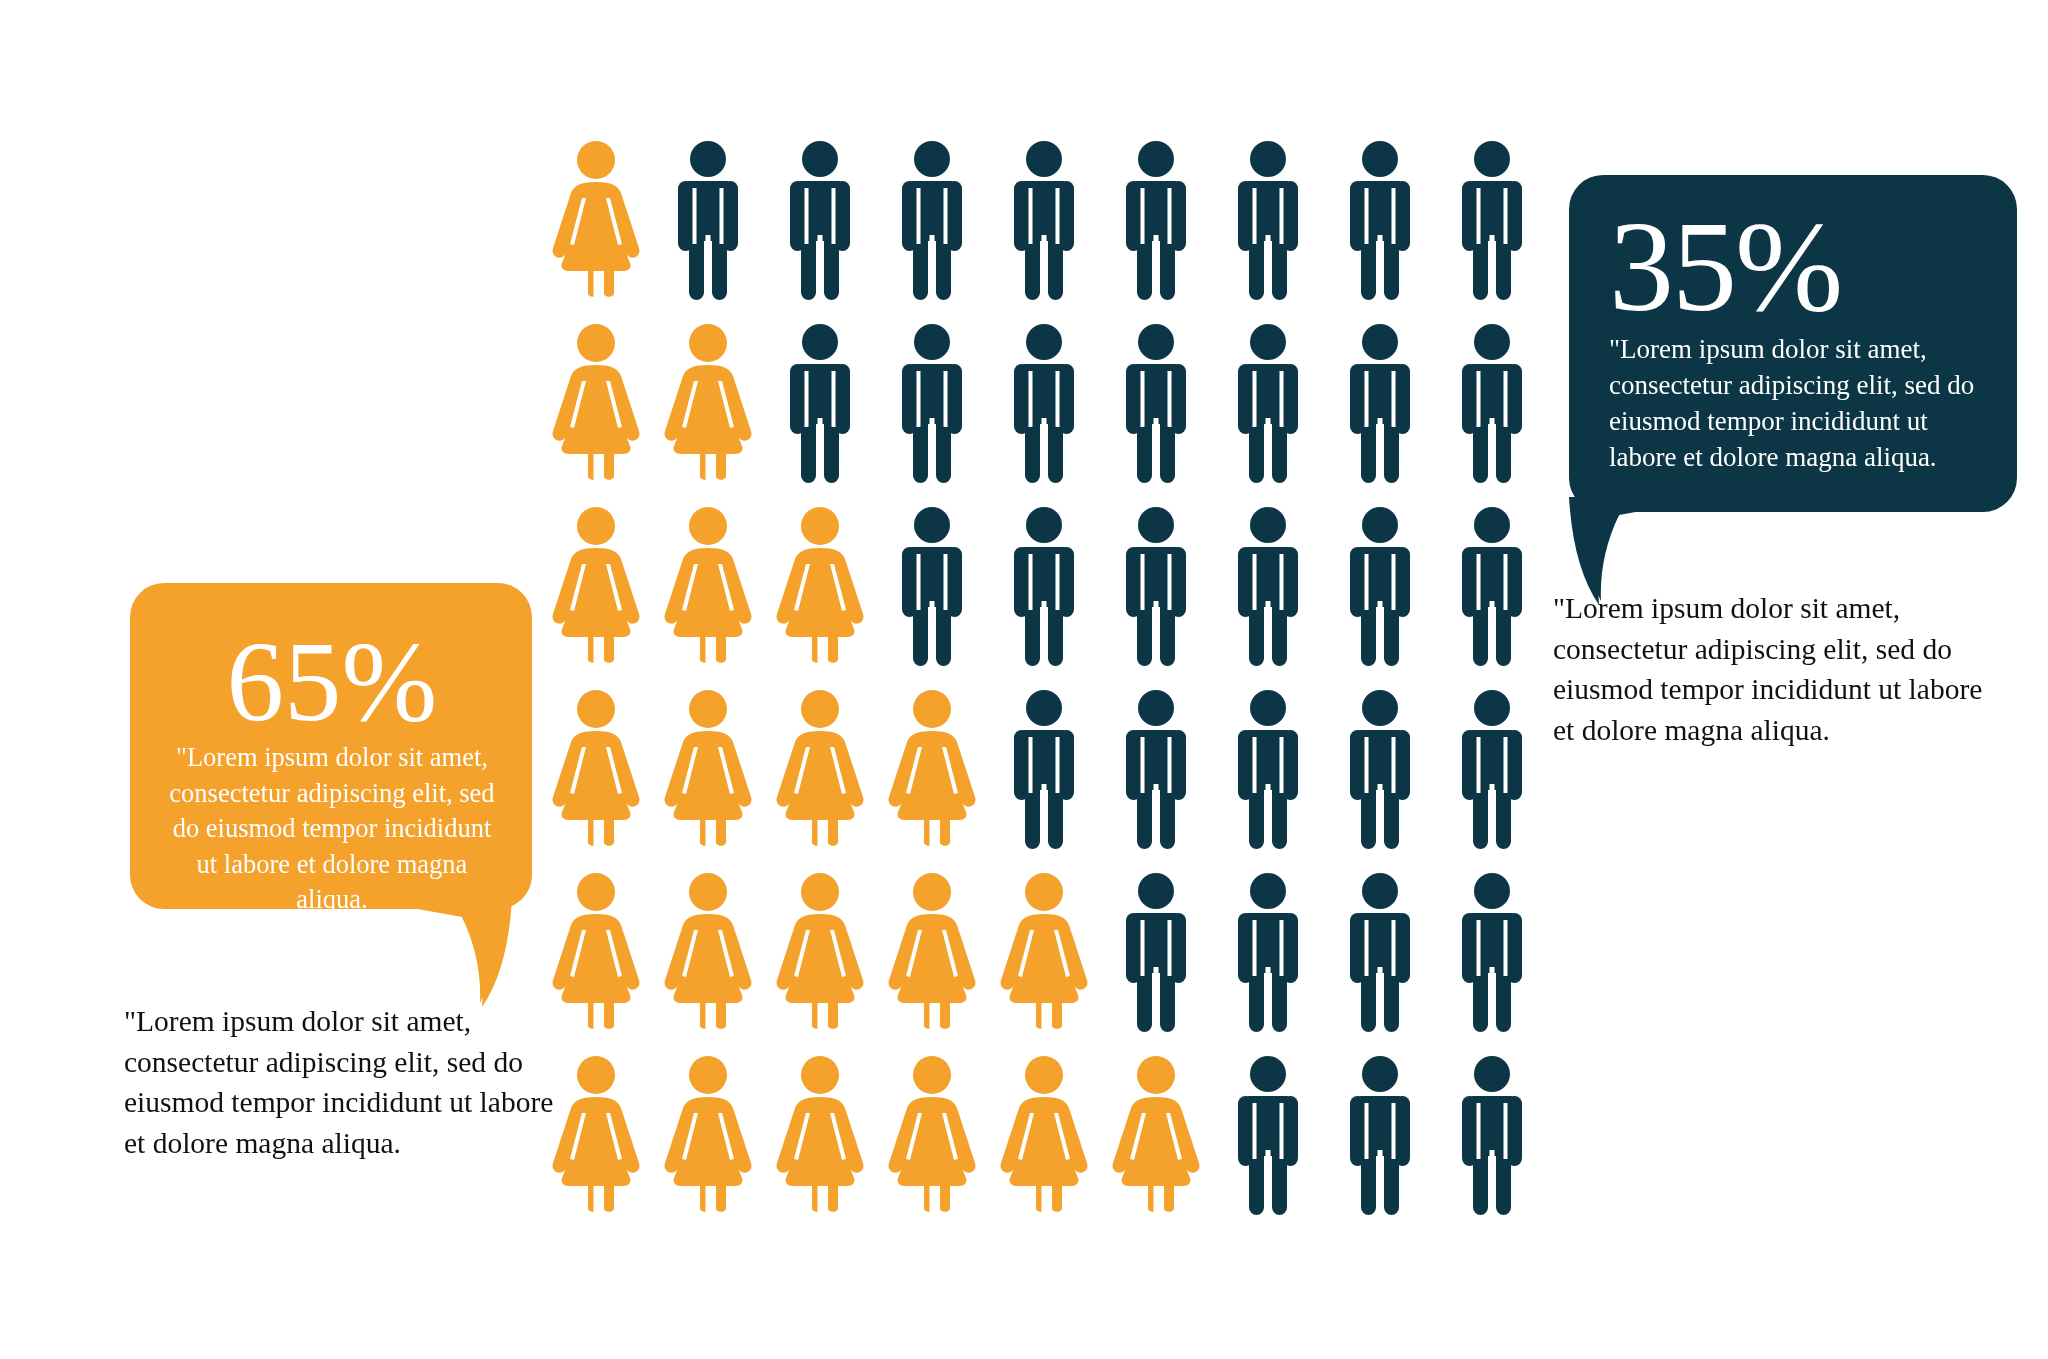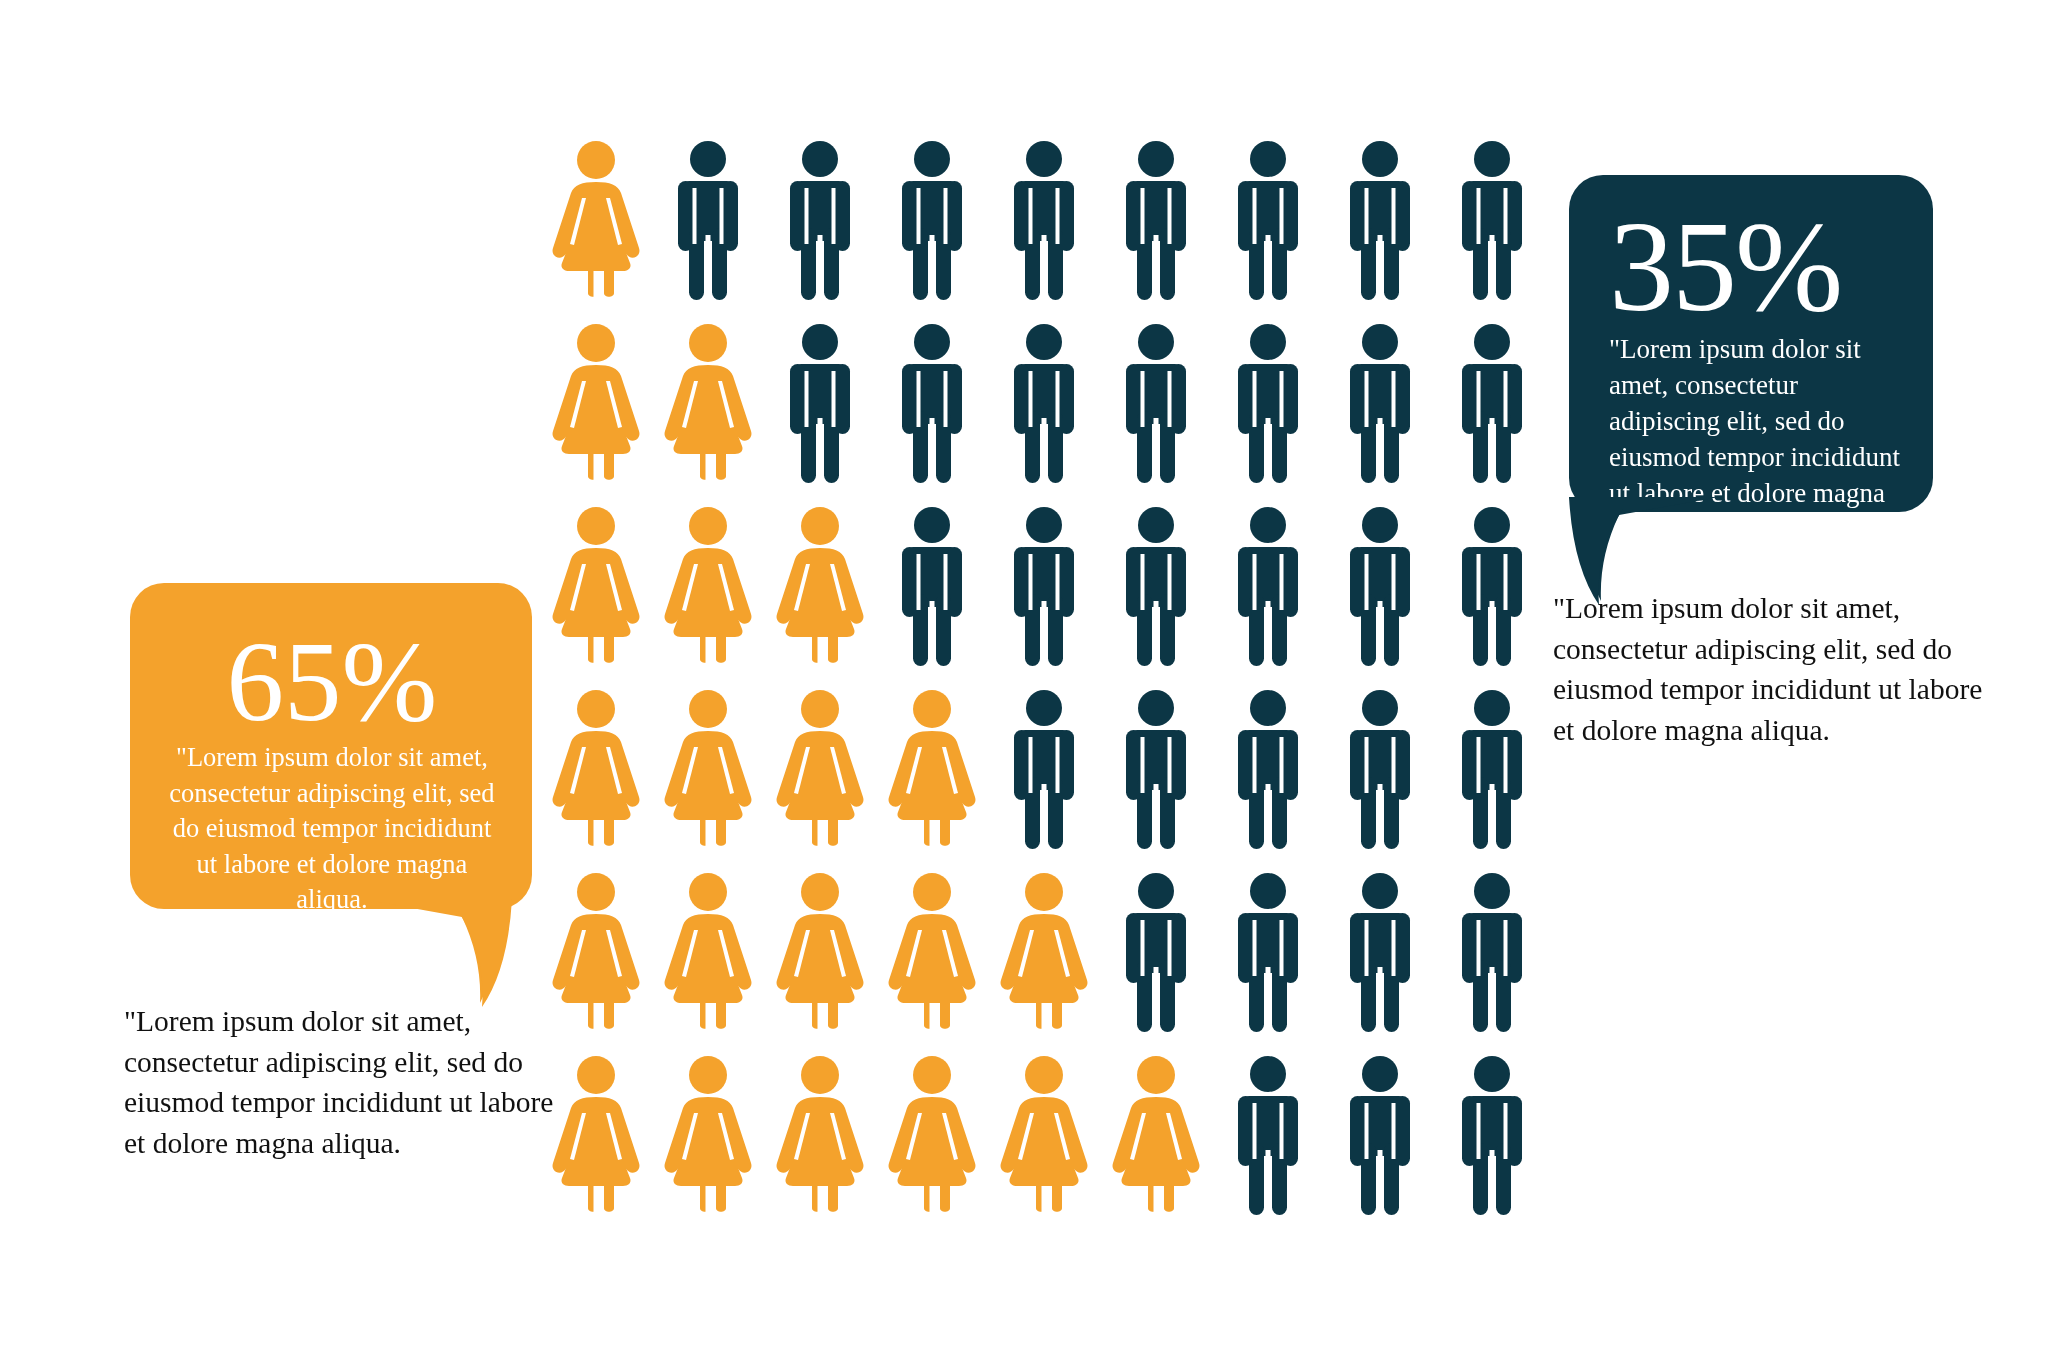--- a/index.html
+++ b/index.html
@@ -95,21 +95,21 @@
     left: 232px;
     top: 316px;
     width: 150px;
     height: 130px;
   }
 
   
   #bubble-dark {
     left: 1569px;
     top: 175px;
-    width: 364px;
+    width: 448px;
     height: 337px;
   }
   #bubble-dark .bubble-body {
     background: #0C3645;
     padding: 22px 28px 16px 40px;
   }
   #bubble-dark .pct {
     font-size: 130px;
     text-align: left;
     margin: 8px 0 0 0;

